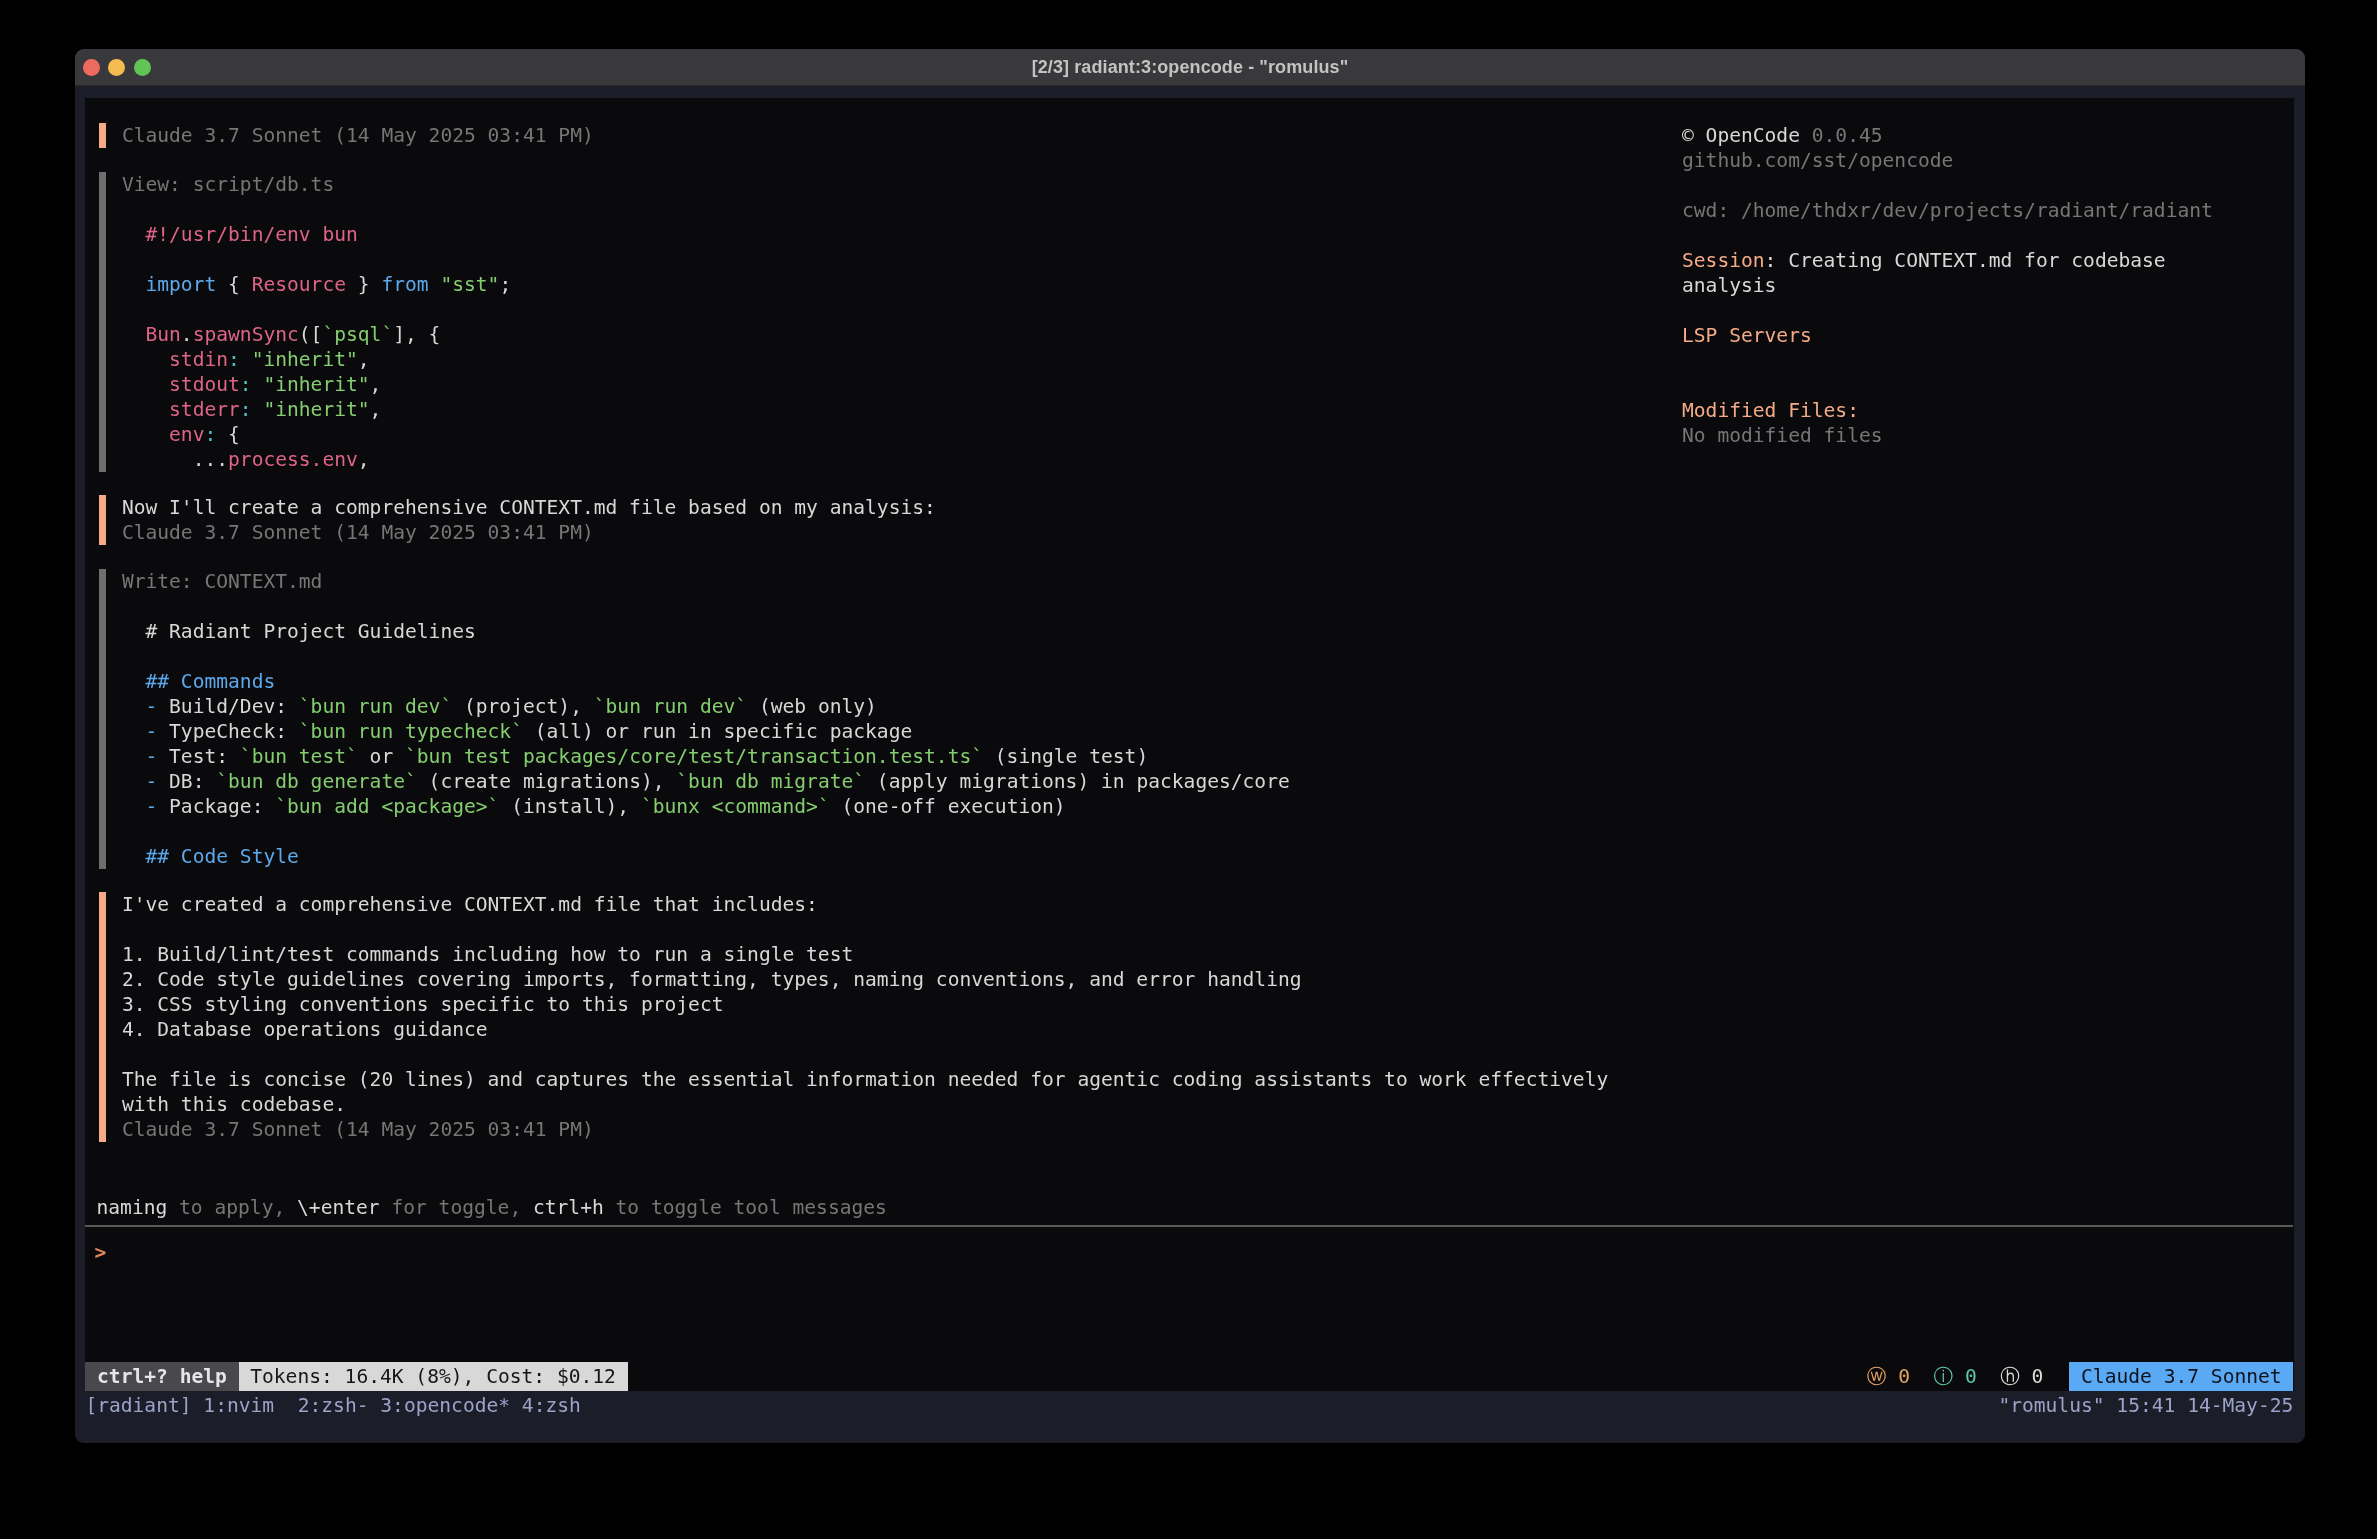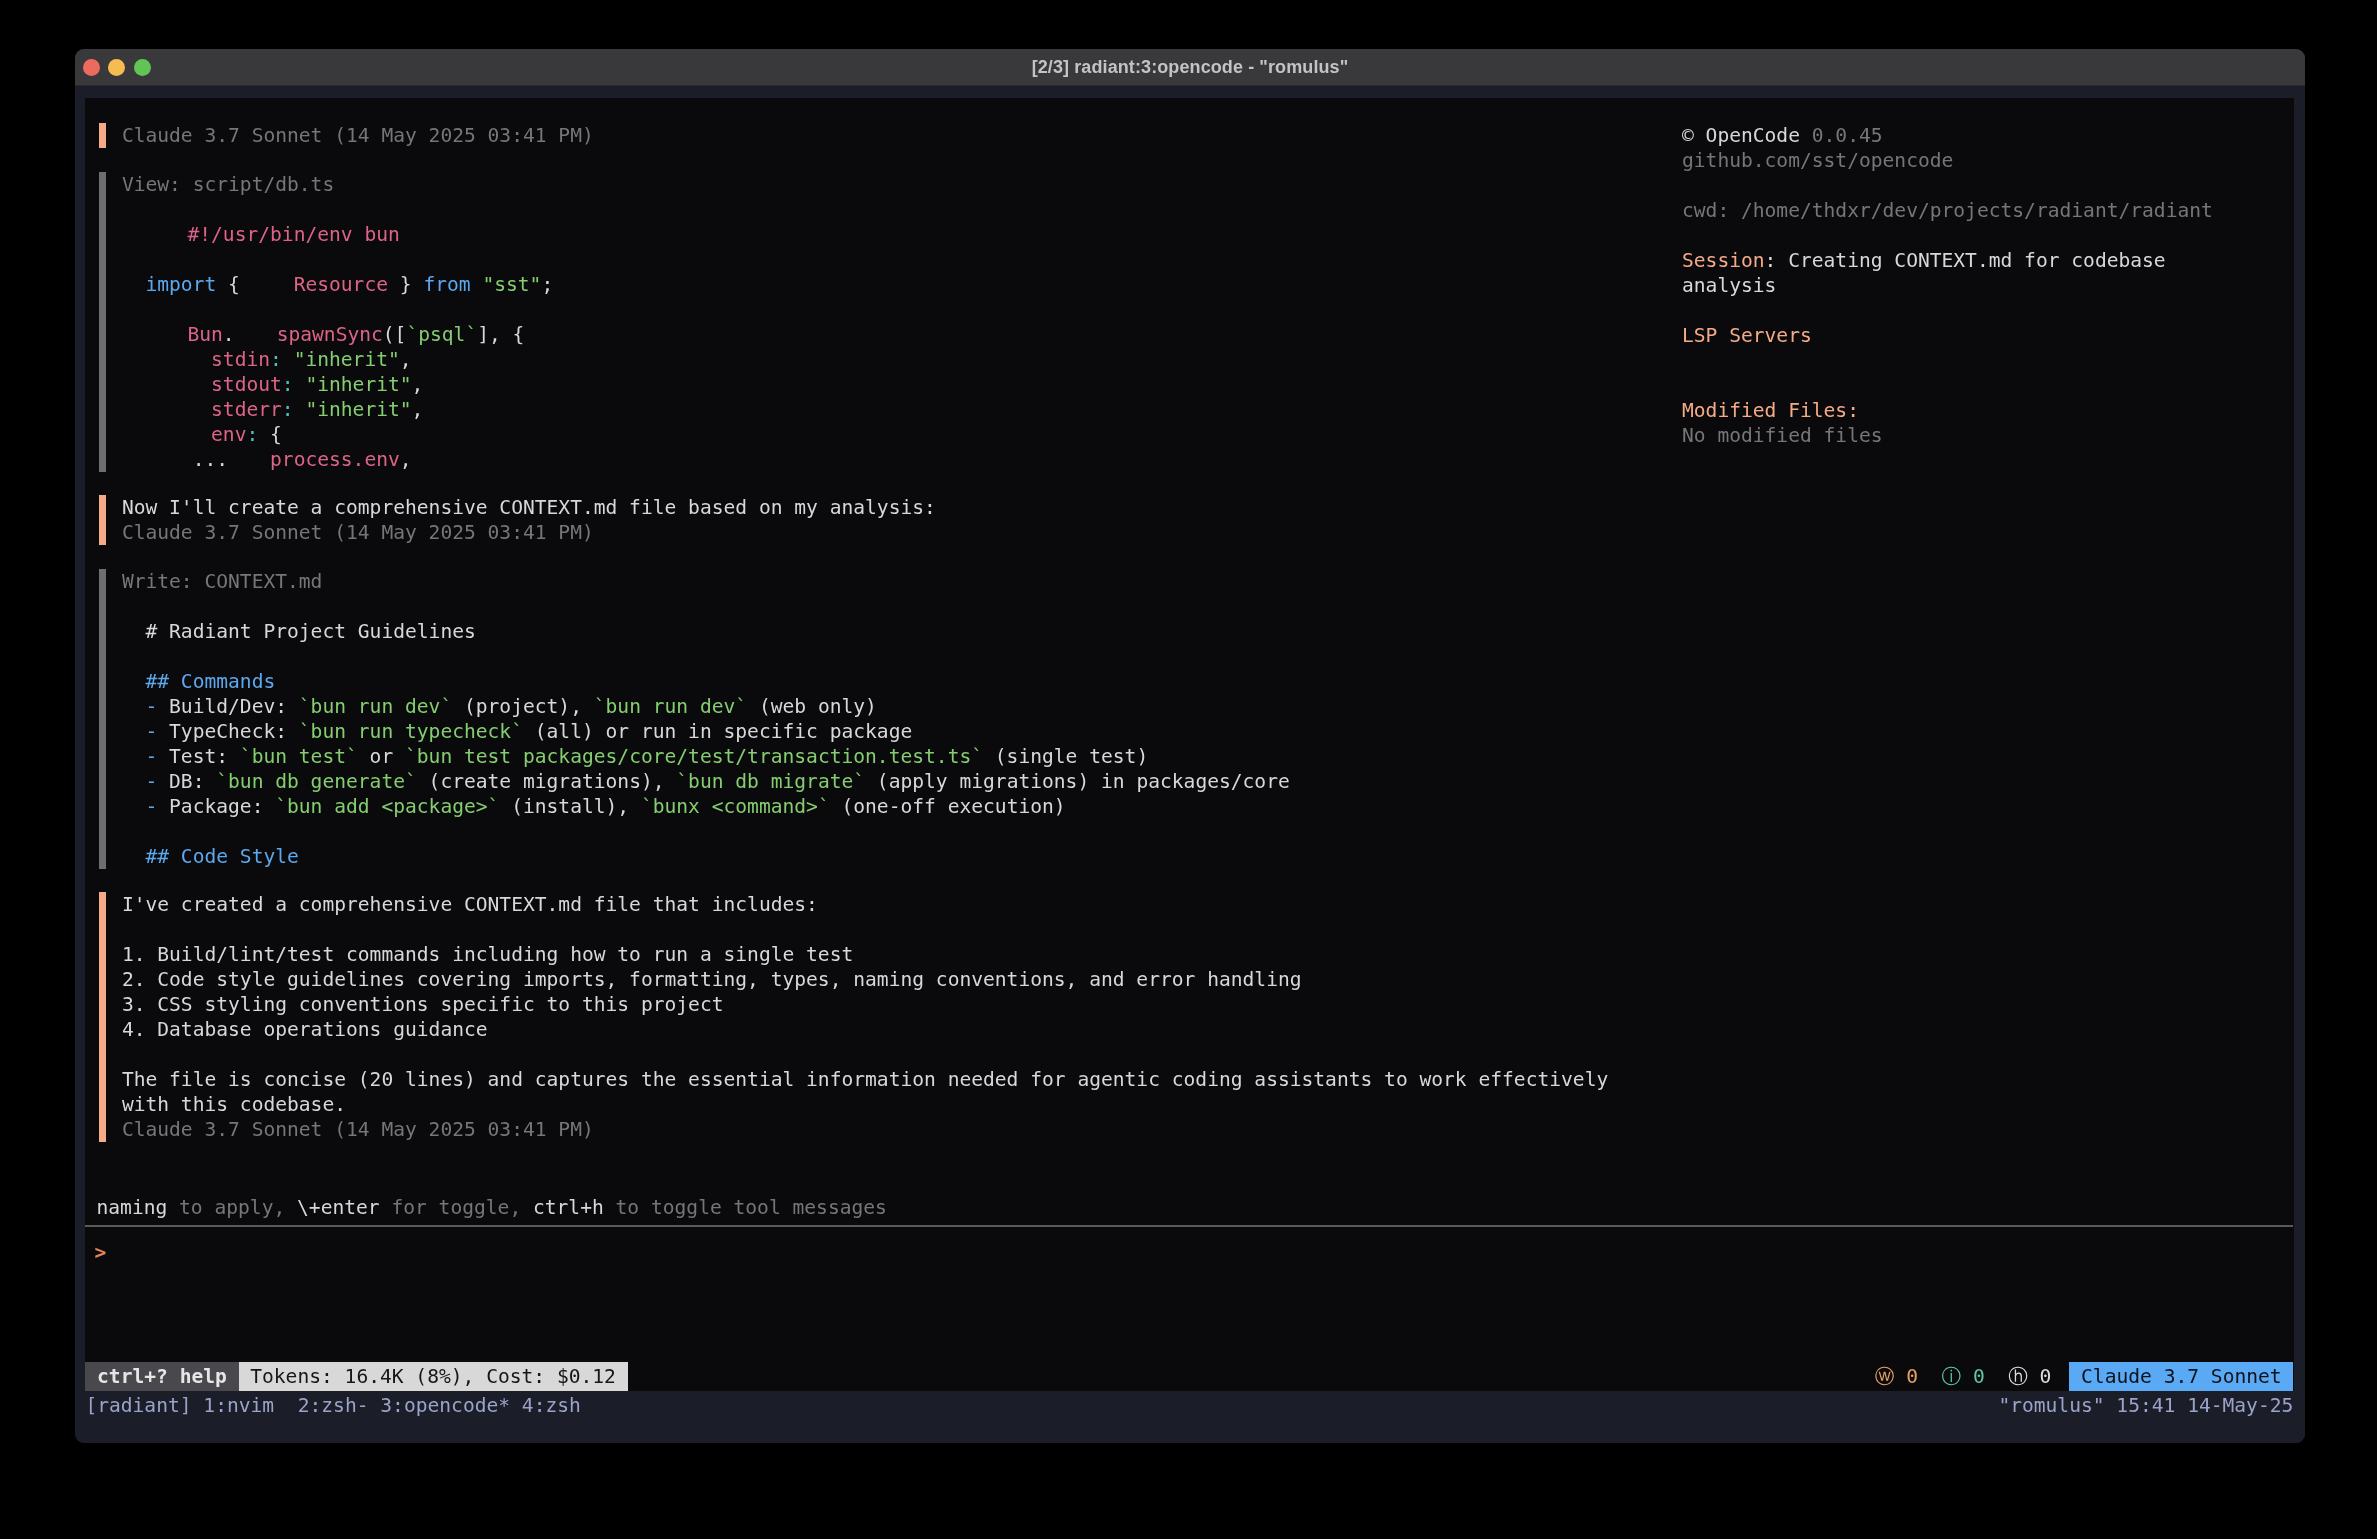--- a/index.html
+++ b/index.html
@@ -38,21 +38,21 @@
   .scrollstrip {
     position:absolute; right:0; top:37px; width:11px; bottom:0;
     background:var(--tmux_bg,#1b1d28);
   }
 
   
   .mono { font-size:19.6px; line-height:25px; white-space:pre; }
   .line { height:25px; line-height:25px; white-space:pre; font-size:19.6px; }
   .c-fg     { color:var(--fg,#d8d8d8); }
   .c-dim    { color:var(--dim,#767676);text-align:center; }
-  .c-red    { color:var(--red,#dd6387);margin-left:42px; }
+  .c-red    { color:var(--red,#dd6387); }
   .c-blue   { color:var(--blue,#5ca8ec); }
   .c-green  { color:var(--green,#84ce70); }
   .c-cyan   { color:var(--cyan,#52b9c6); }
   .c-orange { color:var(--accent_orange,#f5ab87); }
   .c-b      { font-weight:normal; }
 
   
   .chat { position:absolute; left:24px; top:74px; width:1670px; }
   .block { display:flex; margin-bottom:23.5px; }
   .block-bar { width:7.2px; flex:0 0 7.2px; margin-right:15.7px; }
@@ -79,21 +79,21 @@
   }
   .tokens-badge {
     background:var(--status_tokens_bg,#d8d8d8); color:#161616;
     height:29px; line-height:29px; padding:0 11.7px; white-space:pre;
   }
   .diags { margin-left:auto; display:flex; gap:23.5px; align-items:center; white-space:pre; }
   .diag-orange { color:var(--diag_orange,#e5a163); }
   .diag-teal   { color:var(--diag_teal,#5fc7a5); }
   .diag-white  { color:#dcdcdc; }
   .model-badge {
-    margin-left:18px; background:var(--badge_blue,#5aa9f5); color:#11131c;
+    margin-left:26px; background:var(--badge_blue,#5aa9f5); color:#11131c;
     height:29px; line-height:29px; padding:0 11.7px; white-space:pre;
   }
 
   .tmuxbar {
     position:absolute; left:0; right:0; top:1342px; bottom:0;
     background:var(--tmux_bg,#1b1d28); color:var(--tmux_fg,#9ba3c9);
     display:flex; justify-content:space-between; align-items:flex-start;
     padding:0 11.7px 0 10.4px; font-size:19.6px; line-height:29px; white-space:pre;
   }
 </style>

